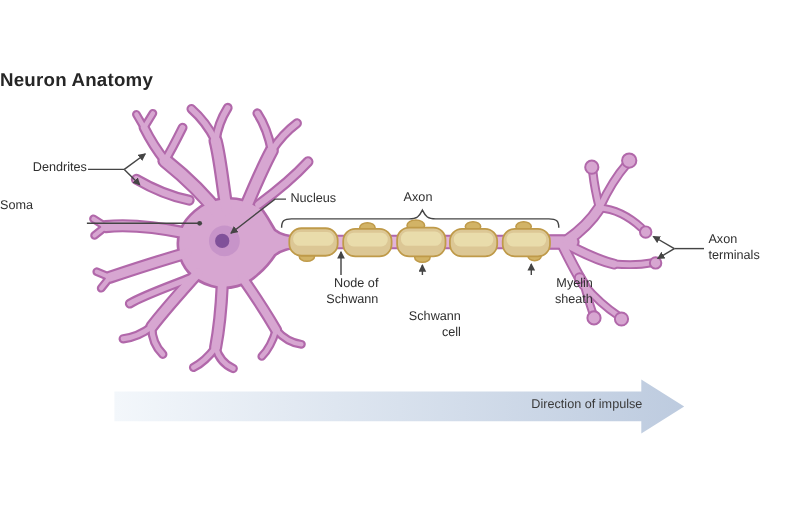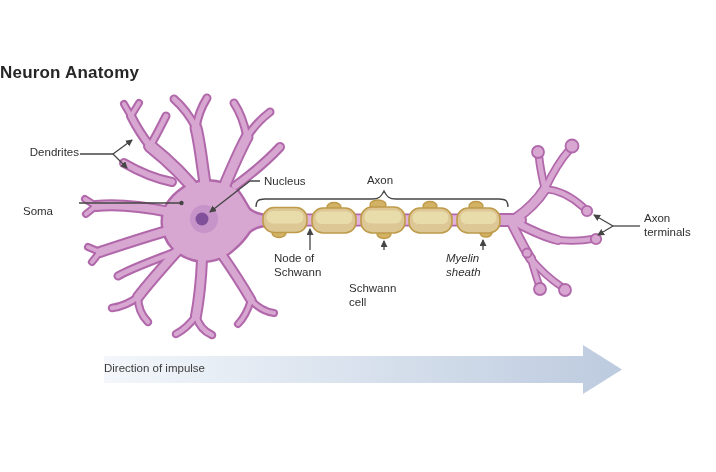--- a/index.html
+++ b/index.html
@@ -9,31 +9,31 @@
   }
   .art{position:absolute;left:0;top:0;}
   .diagram-title{
     position:absolute;top:63px;left:0;right:0;
     font-size:17px;font-weight:bold;color:#262626;letter-spacing:.2px;
   }
   .lbl{
     position:absolute;font-size:11.5px;color:#2f2f2f;line-height:14px;
     white-space:nowrap;
   }
-  .lbl.multi{white-space:normal;text-align:left;}
+  .lbl.multi{white-space:normal;text-align:right;}
   .lbl-dendrites{left:0;width:79px;top:145px;text-align:right;}
-  .lbl-soma{left:0;width:76px;top:204px;text-align:center;}
+  .lbl-soma{left:0;width:76px;top:180px;text-align:left;}
   .lbl-nucleus{left:264px;top:174px;}
   .lbl-axon{left:344px;width:72px;top:173px;text-align:center;}
   .lbl-node{left:274px;width:70px;top:251px;}
   .lbl-schwann{left:349px;width:70px;top:251px;margin-top:30px;}
-  .lbl-myelin{left:446px;width:70px;top:251px;font-style:italic;}
+  .lbl-myelin{left:469px;width:70px;top:251px;}
   .lbl-terminals{left:644px;top:211px;text-align:left;}
   .lbl-impulse{
-    left:104px;width:480px;top:361px;text-align:left;color:#3b3b3b;
+    left:104px;width:480px;top:361px;text-align:right;color:#3b3b3b;
   }
 </style>
 </head>
 <body>
 
 <div class="canvas">
 
   <svg class="art" width="716" height="472" viewBox="0 0 716 472">
     <defs>
       <linearGradient id="arrowGrad" x1="0" y1="0" x2="1" y2="0">

